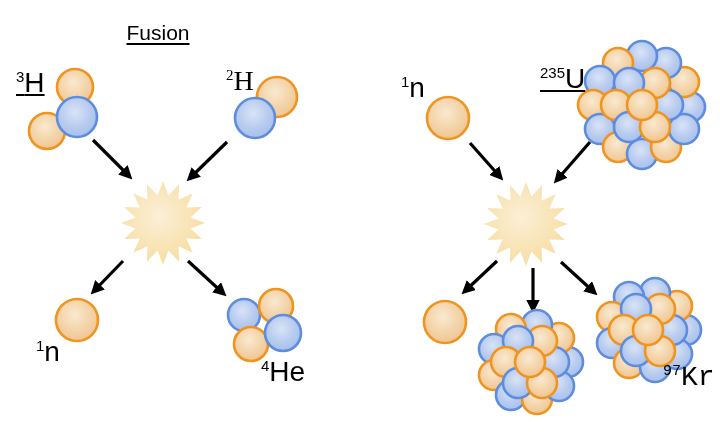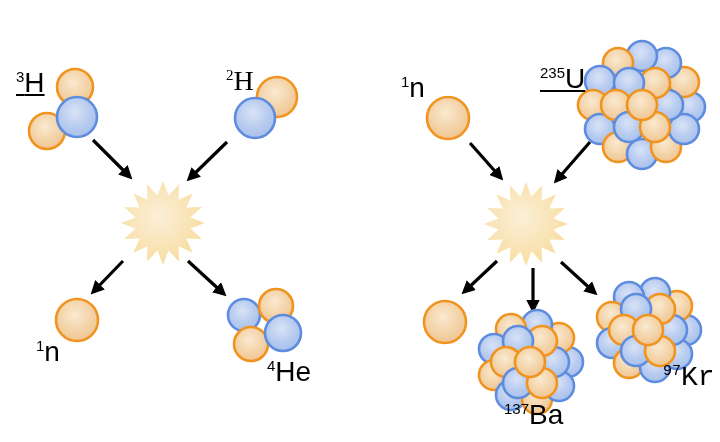--- a/index.html
+++ b/index.html
@@ -15,21 +15,21 @@
   }
   .title-fusion{left:108px;}
   .title-fission{left:476px;}
   .plabel{
     position:absolute;font-size:28px;line-height:1;white-space:nowrap;letter-spacing:0;
   }
   .plabel .sup{font-size:15px;vertical-align:10px;}
   .lbl-tritium{left:16px;top:69px;text-decoration:underline;}
   .lbl-deuterium{left:226px;top:67px;font-family:Liberation Serif, serif;}
   .lbl-fusion-neutron{left:36px;top:338px;}
-  .lbl-helium{left:267px;top:358px;text-align:right;}
+  .lbl-helium{left:261px;top:358px;text-align:right;}
   .lbl-fission-neutron-in{left:401px;top:74px;}
   .lbl-uranium{left:540px;top:65px;text-decoration:underline;}
   .lbl-fission-neutrons-out{left:398px;top:345px;}
   .lbl-barium{left:504px;top:401px;}
   .lbl-krypton{left:663px;top:364px;font-family:Liberation Mono, monospace;}
 </style>
 </head>
 <body>
 
 <div class="stage">
@@ -153,31 +153,31 @@
         <circle cx="672" cy="330" r="15" fill="url(#grad-blue)" stroke="#5E8CDE" stroke-width="2.6"></circle>
         <circle cx="660" cy="309" r="15" fill="url(#grad-orange)" stroke="#F0941F" stroke-width="2.6"></circle>
         <circle cx="636" cy="309" r="15" fill="url(#grad-blue)" stroke="#5E8CDE" stroke-width="2.6"></circle>
         <circle cx="624" cy="330" r="15" fill="url(#grad-orange)" stroke="#F0941F" stroke-width="2.6"></circle>
         <circle cx="636" cy="351" r="15" fill="url(#grad-blue)" stroke="#5E8CDE" stroke-width="2.6"></circle>
         <circle cx="660" cy="351" r="15" fill="url(#grad-orange)" stroke="#F0941F" stroke-width="2.6"></circle>
         <circle cx="648" cy="330" r="15" fill="url(#grad-orange)" stroke="#F0941F" stroke-width="2.6"></circle>
       </g>
   </svg>
 
+  <div class="title title-fusion">Fusion</div>
 
   <div class="plabel lbl-tritium"><span class="sup">3</span><span>H</span></div>
 
   <div class="plabel lbl-deuterium"><span class="sup">2</span><span>H</span></div>
 
   <div class="plabel lbl-fusion-neutron"><span class="sup">1</span><span>n</span></div>
 
   <div class="plabel lbl-helium"><span class="sup">4</span><span>He</span></div>
 
   <div class="plabel lbl-fission-neutron-in"><span class="sup">1</span><span>n</span></div>
 
   <div class="plabel lbl-uranium"><span class="sup">235</span><span>U</span></div>
 
 
-  <div class="plabel lbl-barium"><span class="sup">137</span><span>Ba</span></div>
 
   <div class="plabel lbl-krypton"><span class="sup">97</span><span>Kr</span></div>
 
 </div>
 
 </body></html>

